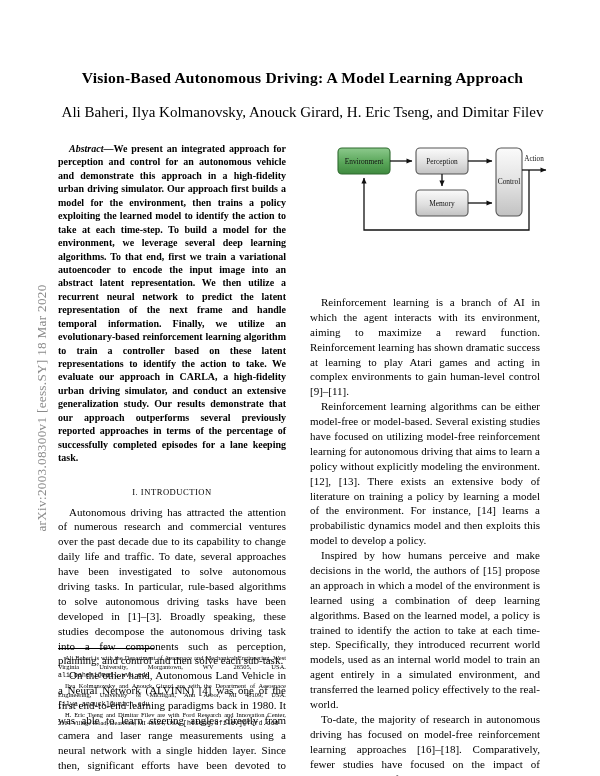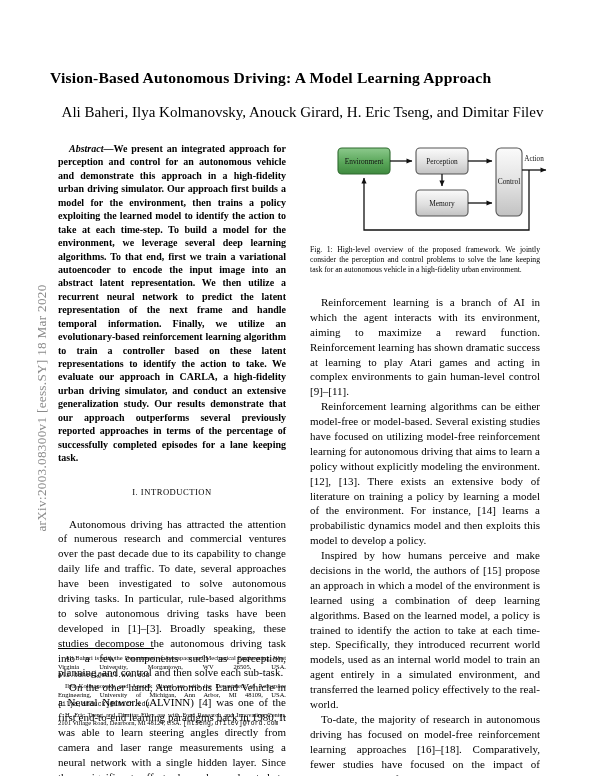--- a/index.html
+++ b/index.html
@@ -38,21 +38,21 @@
     text-align: center;
     white-space: nowrap;
   }
 
   
   .title {
     position: absolute;
     left: 50px;
     top: 68px;
     width: 505px;
-    text-align: left;
+    text-align: center;
     font-size: 15.6px;
     font-weight: bold;
     letter-spacing: 0.2px;
     line-height: 1.25;
   }
   .authors {
     position: absolute;
     left: 50px;
     top: 103px;
     width: 505px;
@@ -87,21 +87,21 @@
     font-style: italic;
     font-weight: bold;
   }
 
   .section-head {
     text-align: center;
     font-size: 8.6px;
     font-variant: small-caps;
     letter-spacing: 0.5px;
     margin-top: 22px;
-    margin-bottom: 20px;
+    margin-bottom: 8px;
   }
 
   p.body {
     font-size: 11px;
     line-height: 1.355;
     text-align: justify;
     text-indent: 11px;
     margin: 0;
     hyphens: auto;
   }
@@ -231,23 +231,20 @@
       <line x1="120" y1="34" x2="120" y2="46" stroke="#111" stroke-width="1.3" marker-end="url(#arrow)"></line>
       <line x1="146" y1="21" x2="170" y2="21" stroke="#111" stroke-width="1.3" marker-end="url(#arrow)"></line>
       <line x1="146" y1="63" x2="170" y2="63" stroke="#111" stroke-width="1.3" marker-end="url(#arrow)"></line>
       <line x1="200" y1="30" x2="224" y2="30" stroke="#111" stroke-width="1.3" marker-end="url(#arrow)"></line>
       <text class="action-label" x="212" y="21" text-anchor="middle">Action</text>
 
       <path d="M 207 30 L 207 90 L 42 90 L 42 38" fill="none" stroke="#111" stroke-width="1.3" marker-end="url(#arrow)"></path>
     </svg>
   </div>
 
-  <div class="fig-caption-wrap">
-    <p class="fig-caption">Fig. 1: High-level overview of the proposed framework. We jointly consider the perception and control problems to solve the lane keeping task for an autonomous vehicle in a high-fidelity urban environment.</p>
-  </div>
 
   <div class="col-right" style="top:295px;">
     <p class="body">Reinforcement learning is a branch of AI in which the agent interacts with its environment, aiming to maximize a reward function. Reinforcement learning has shown dramatic success at learning to play Atari games and acting in complex environments to gain human-level control [9]–[11].</p>
     <p class="body">Reinforcement learning algorithms can be either model-free or model-based. Several existing studies have focused on utilizing model-free reinforcement learning for autonomous driving that aims to learn a policy without explicitly modeling the environment. [12], [13]. There exists an extensive body of literature on training a policy by learning a model of the environment. For instance, [14] learns a probabilistic dynamics model and then exploits this model to develop a policy.</p>
     <p class="body">Inspired by how humans perceive and make decisions in the world, the authors of [15] propose an approach in which a model of the environment is learned using a combination of deep learning algorithms. Based on the learned model, a policy is trained to identify the action to take at each time-step. Specifically, they introduced recurrent world models, used as an internal world model to train an agent entirely in a simulated environment, and transferred the learned policy effectively to the real-world.</p>
     <p class="body">To-date, the majority of research in autonomous driving has focused on model-free reinforcement learning approaches [16]–[18]. Comparatively, fewer studies have focused on the impact of learning a model of the environment and training a policy based on it. In this work, we take inspiration from [15], build a recurrent model that is able to mimic the complex urban driving environment, and study the impact of exploiting the learned model during policy training. The model consists of the following key components: a perception module, a memory module, and a controller. The perception module is a variational autoencoder (VAE), which reduces the dimensionality of the data and compresses incoming observations into a latent state representation.</p>
   </div>
 
   <div class="footnote-rule"></div>
   <div class="footnotes">

